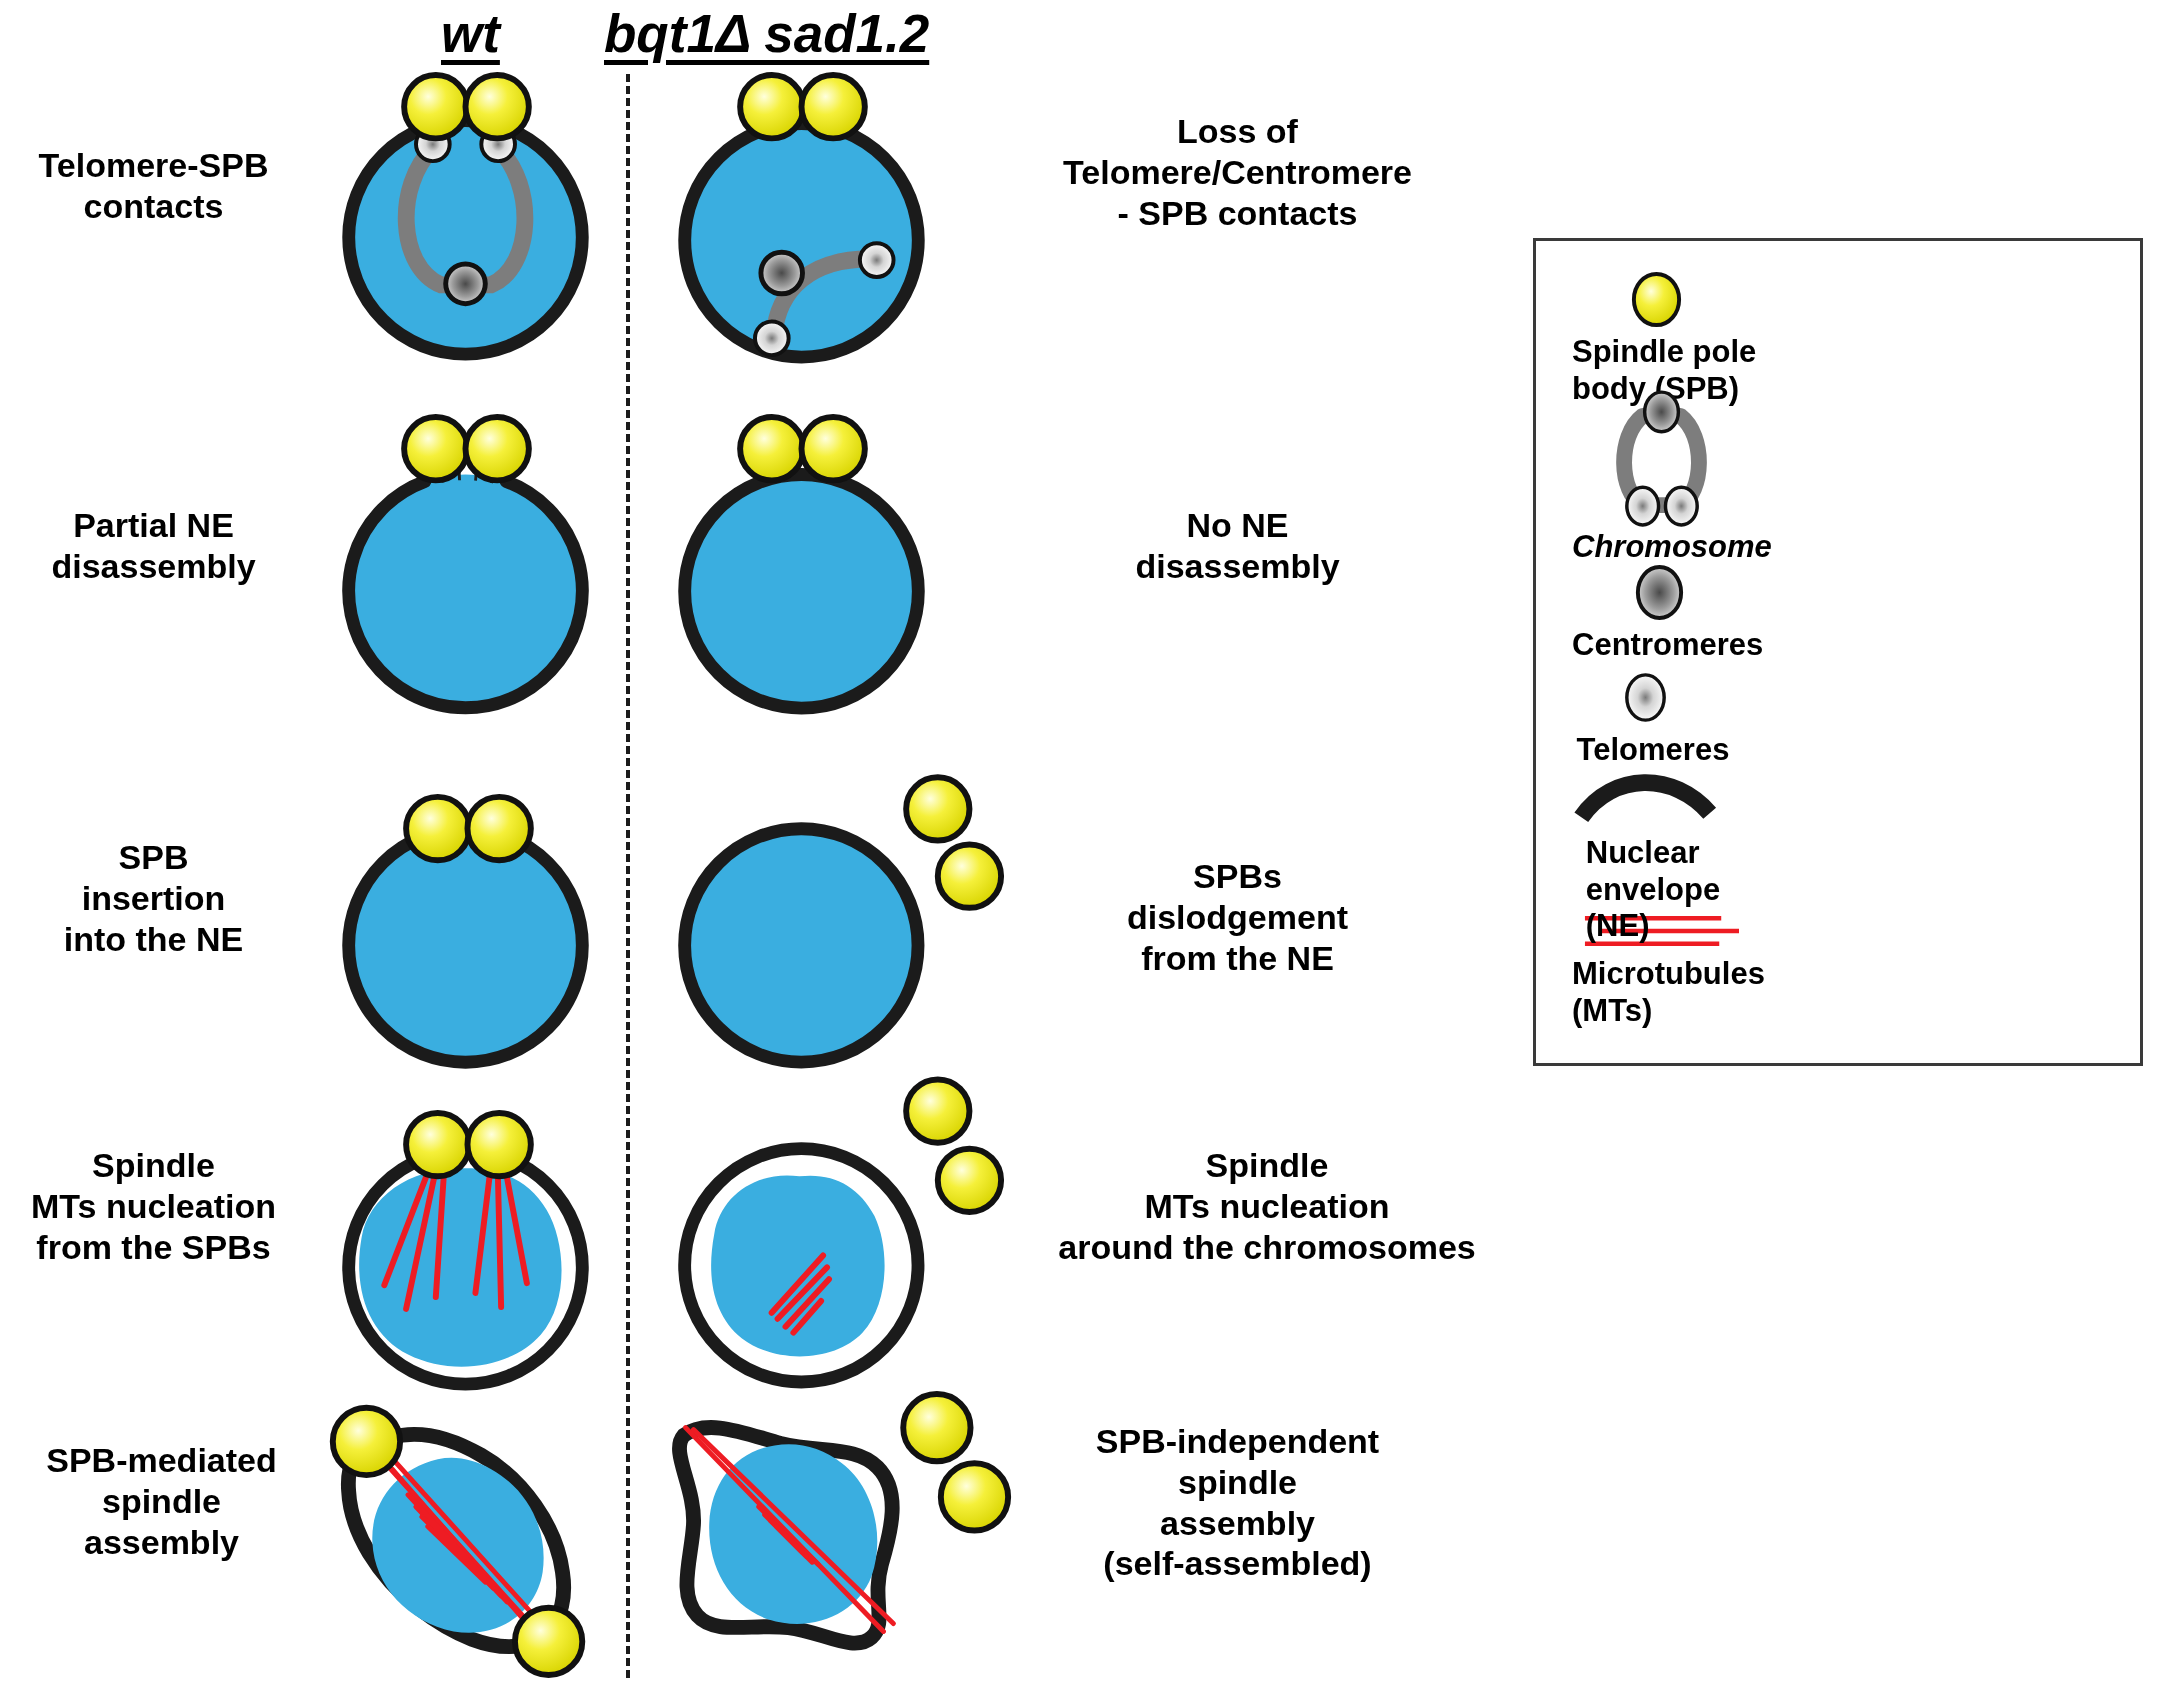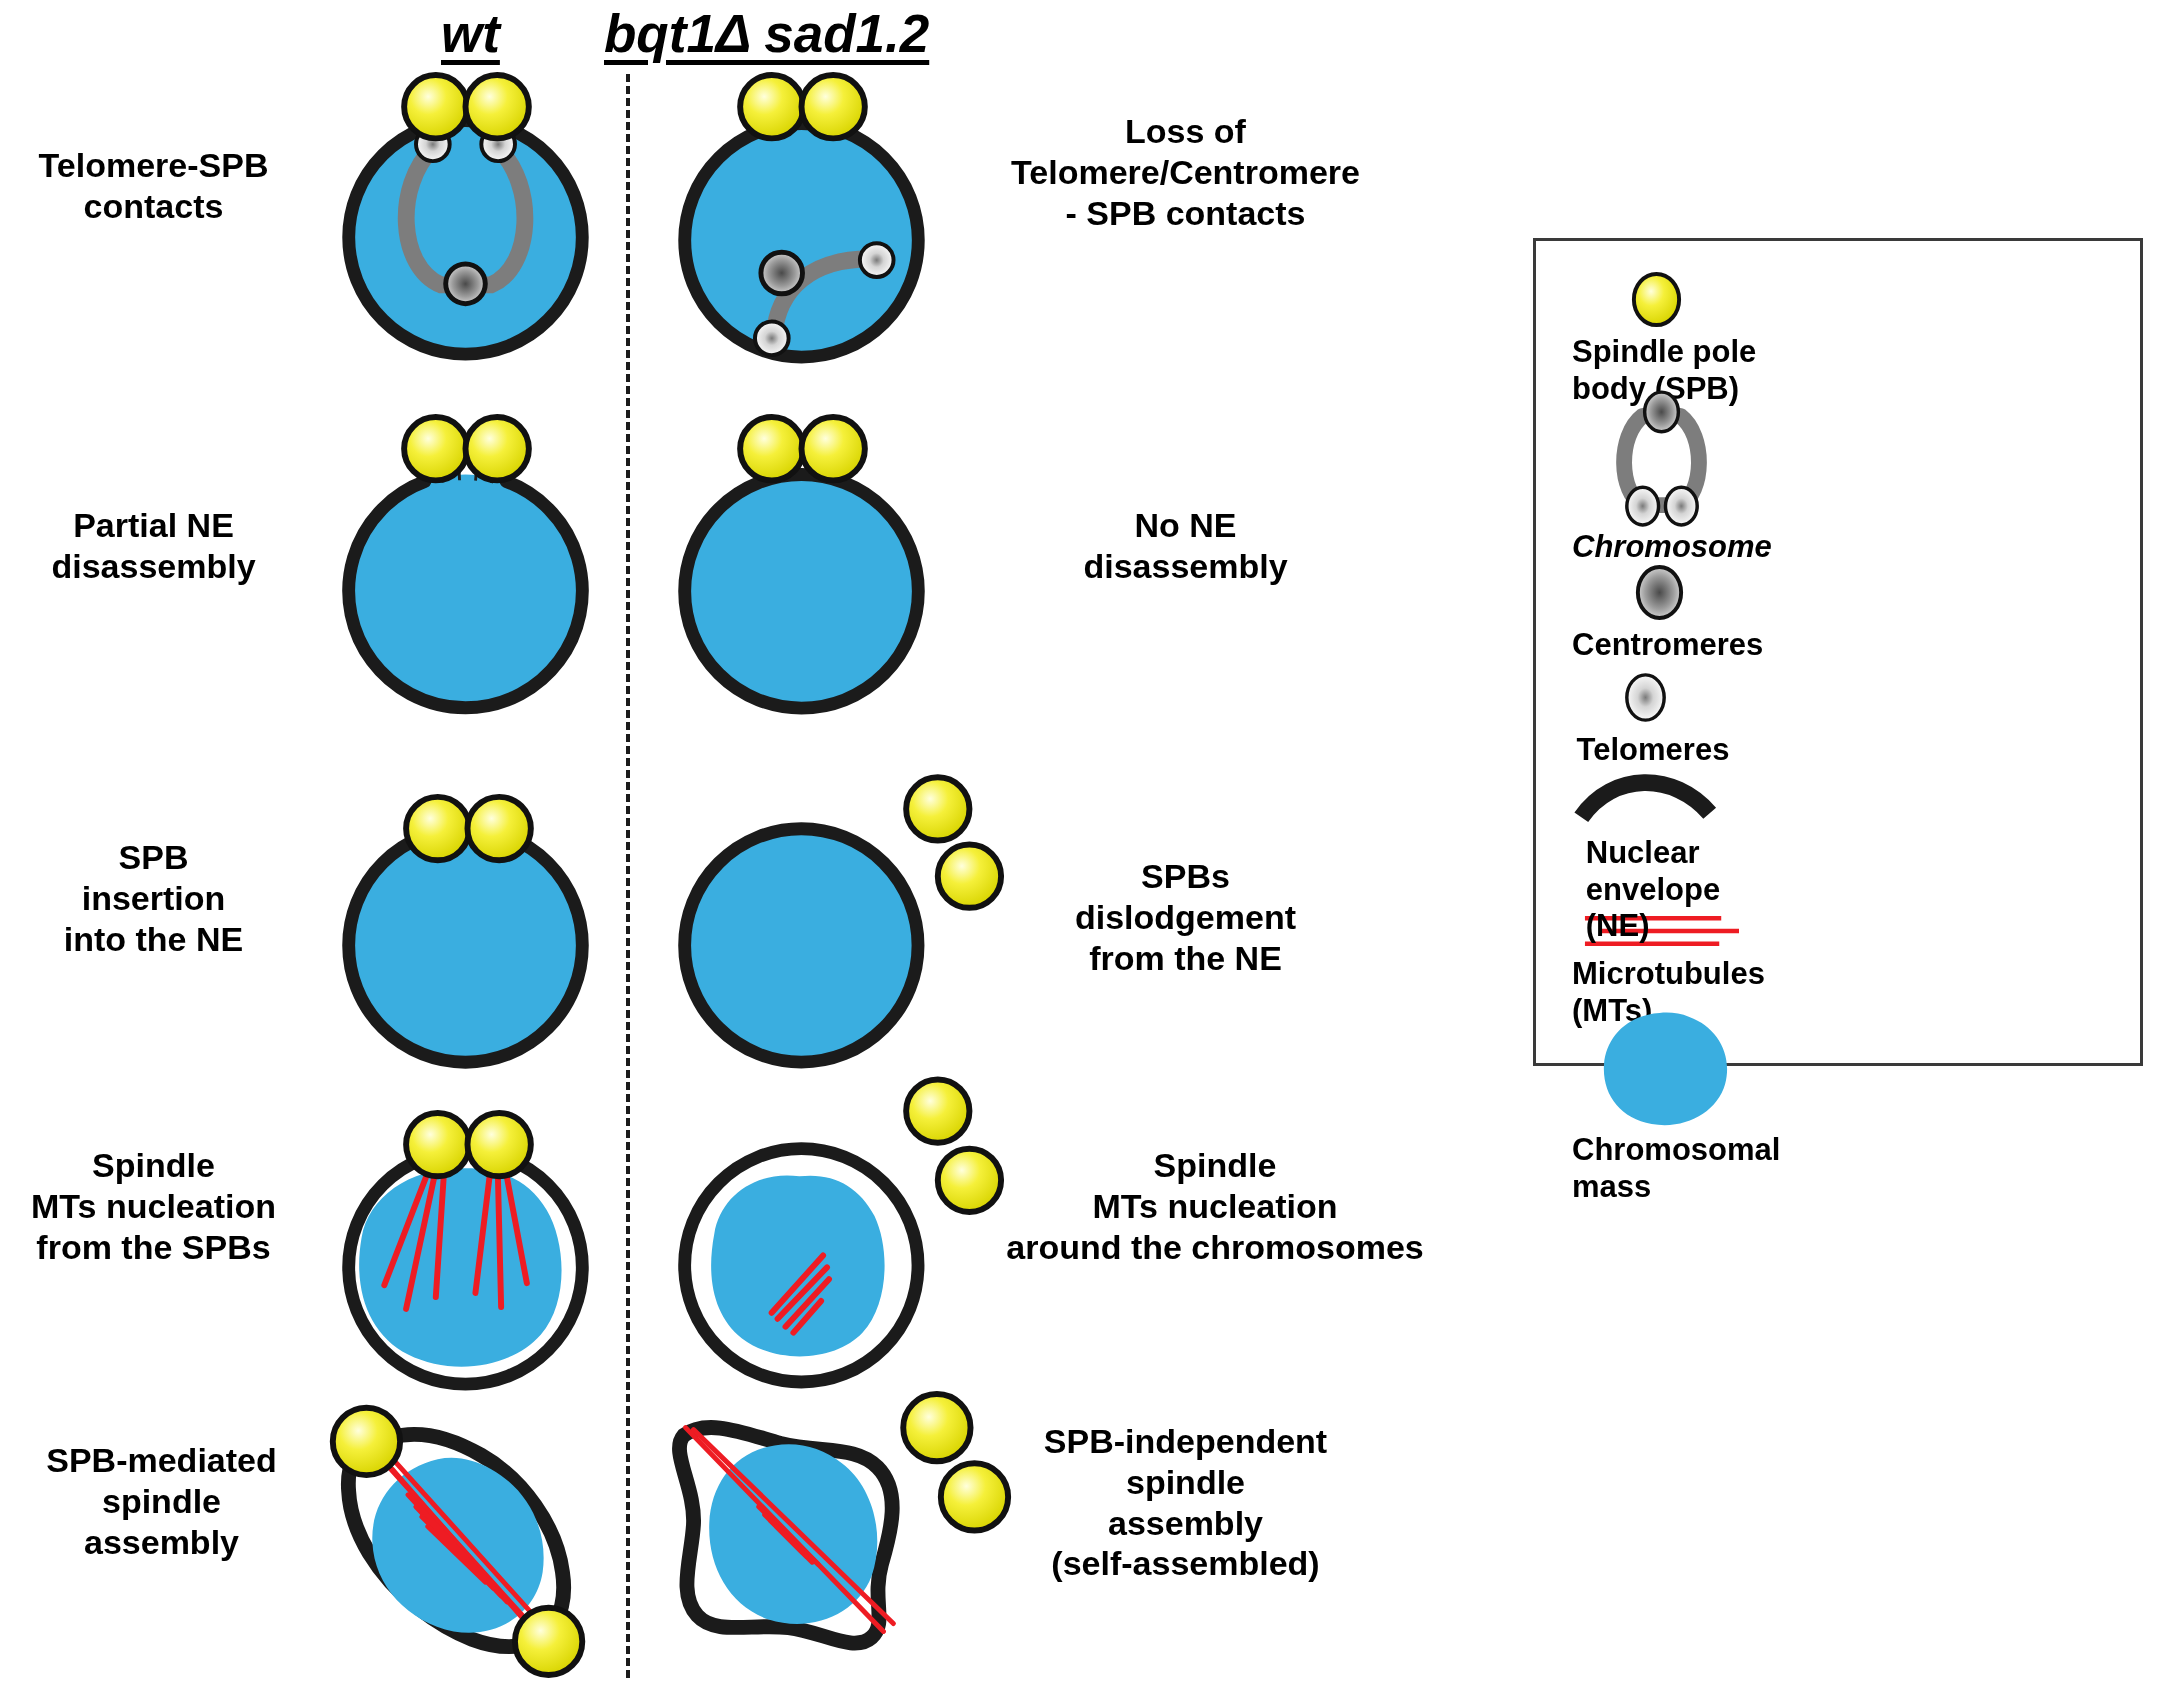--- a/index.html
+++ b/index.html
@@ -10,21 +10,21 @@
        text-decoration:underline;text-underline-offset:8px;white-space:nowrap;}
   #hdr-wt{left:441px;top:3px;}
   #hdr-mut{left:604px;top:3px;}
 
   .divider{position:absolute;left:626px;top:74px;width:0;height:1604px;
            border-left:4px dashed #1b1b1b;}
 
   .rowlabel{position:absolute;font-weight:bold;font-size:34px;line-height:1.2;
             text-align:center;white-space:pre-line;}
   .left-label{width:307px;left:0px;}
-  .right-label{left:938px;width:495px;}
+  .right-label{left:990px;width:495px;}
 
   .cellwrap{position:absolute;}
 
   .legend-box{position:absolute;left:1533px;top:238px;width:604px;height:822px;
               border:3px solid #3a3a3a;background:#fff;}
   .legend-row{position:absolute;display:flex;align-items:center;flex-direction:column;}
   .legend-icon{width:178px;display:flex;align-items:center;justify-content:center;}
   .legend-text{font-weight:bold;font-size:31px;line-height:1.18;text-align:left;
                white-space:pre-line;margin-left:16px;}
 
@@ -295,26 +295,15 @@
     <div class="legend-icon">
       <svg width="149" height="79" viewBox="0 0 150 80">
         <path d="M10 62 C 42 16, 104 16, 140 58" fill="none" stroke="#1b1b1b" stroke-width="17" stroke-linecap="butt"></path>
       </svg>
     </div>
     <div class="legend-text">Nuclear
 envelope
 (NE)</div>
   </div>
 
-  <div class="legend-row" style="left:20px;top:762px;">
-    <div class="legend-icon">
-      <svg width="149" height="129" viewBox="0 0 150 130">
-        <path d="M66 10 C 34 12, 12 34, 10 62 C 8 92, 26 116, 58 122
-                 C 92 128, 124 110, 132 82 C 140 52, 124 24, 96 14
-                 C 86 10, 76 9, 66 10 Z" fill="#3aaee0"></path>
-      </svg>
-    </div>
-    <div class="legend-text">Chromosomal
-mass</div>
-  </div>
 
 </div>
 
 
 </body></html>

